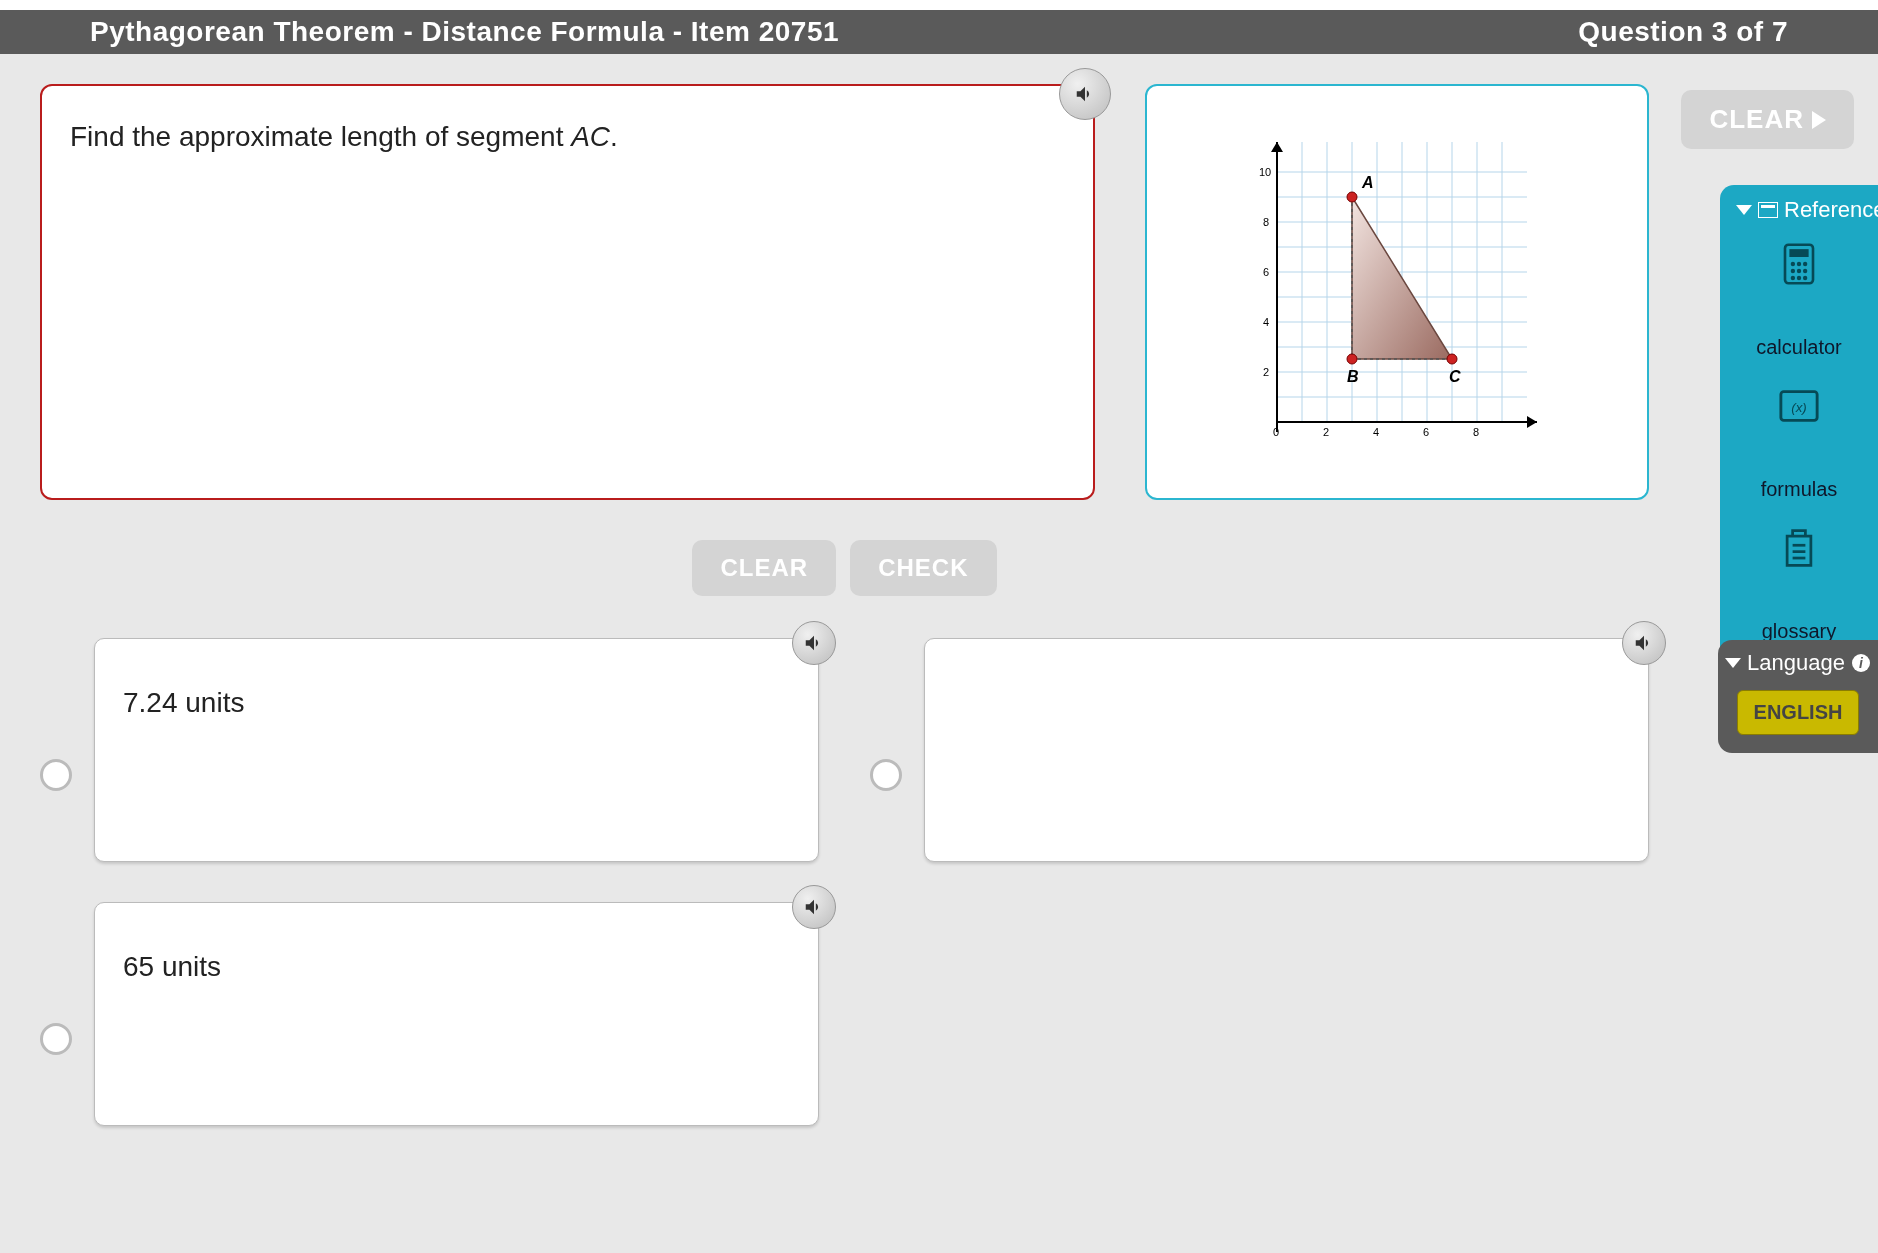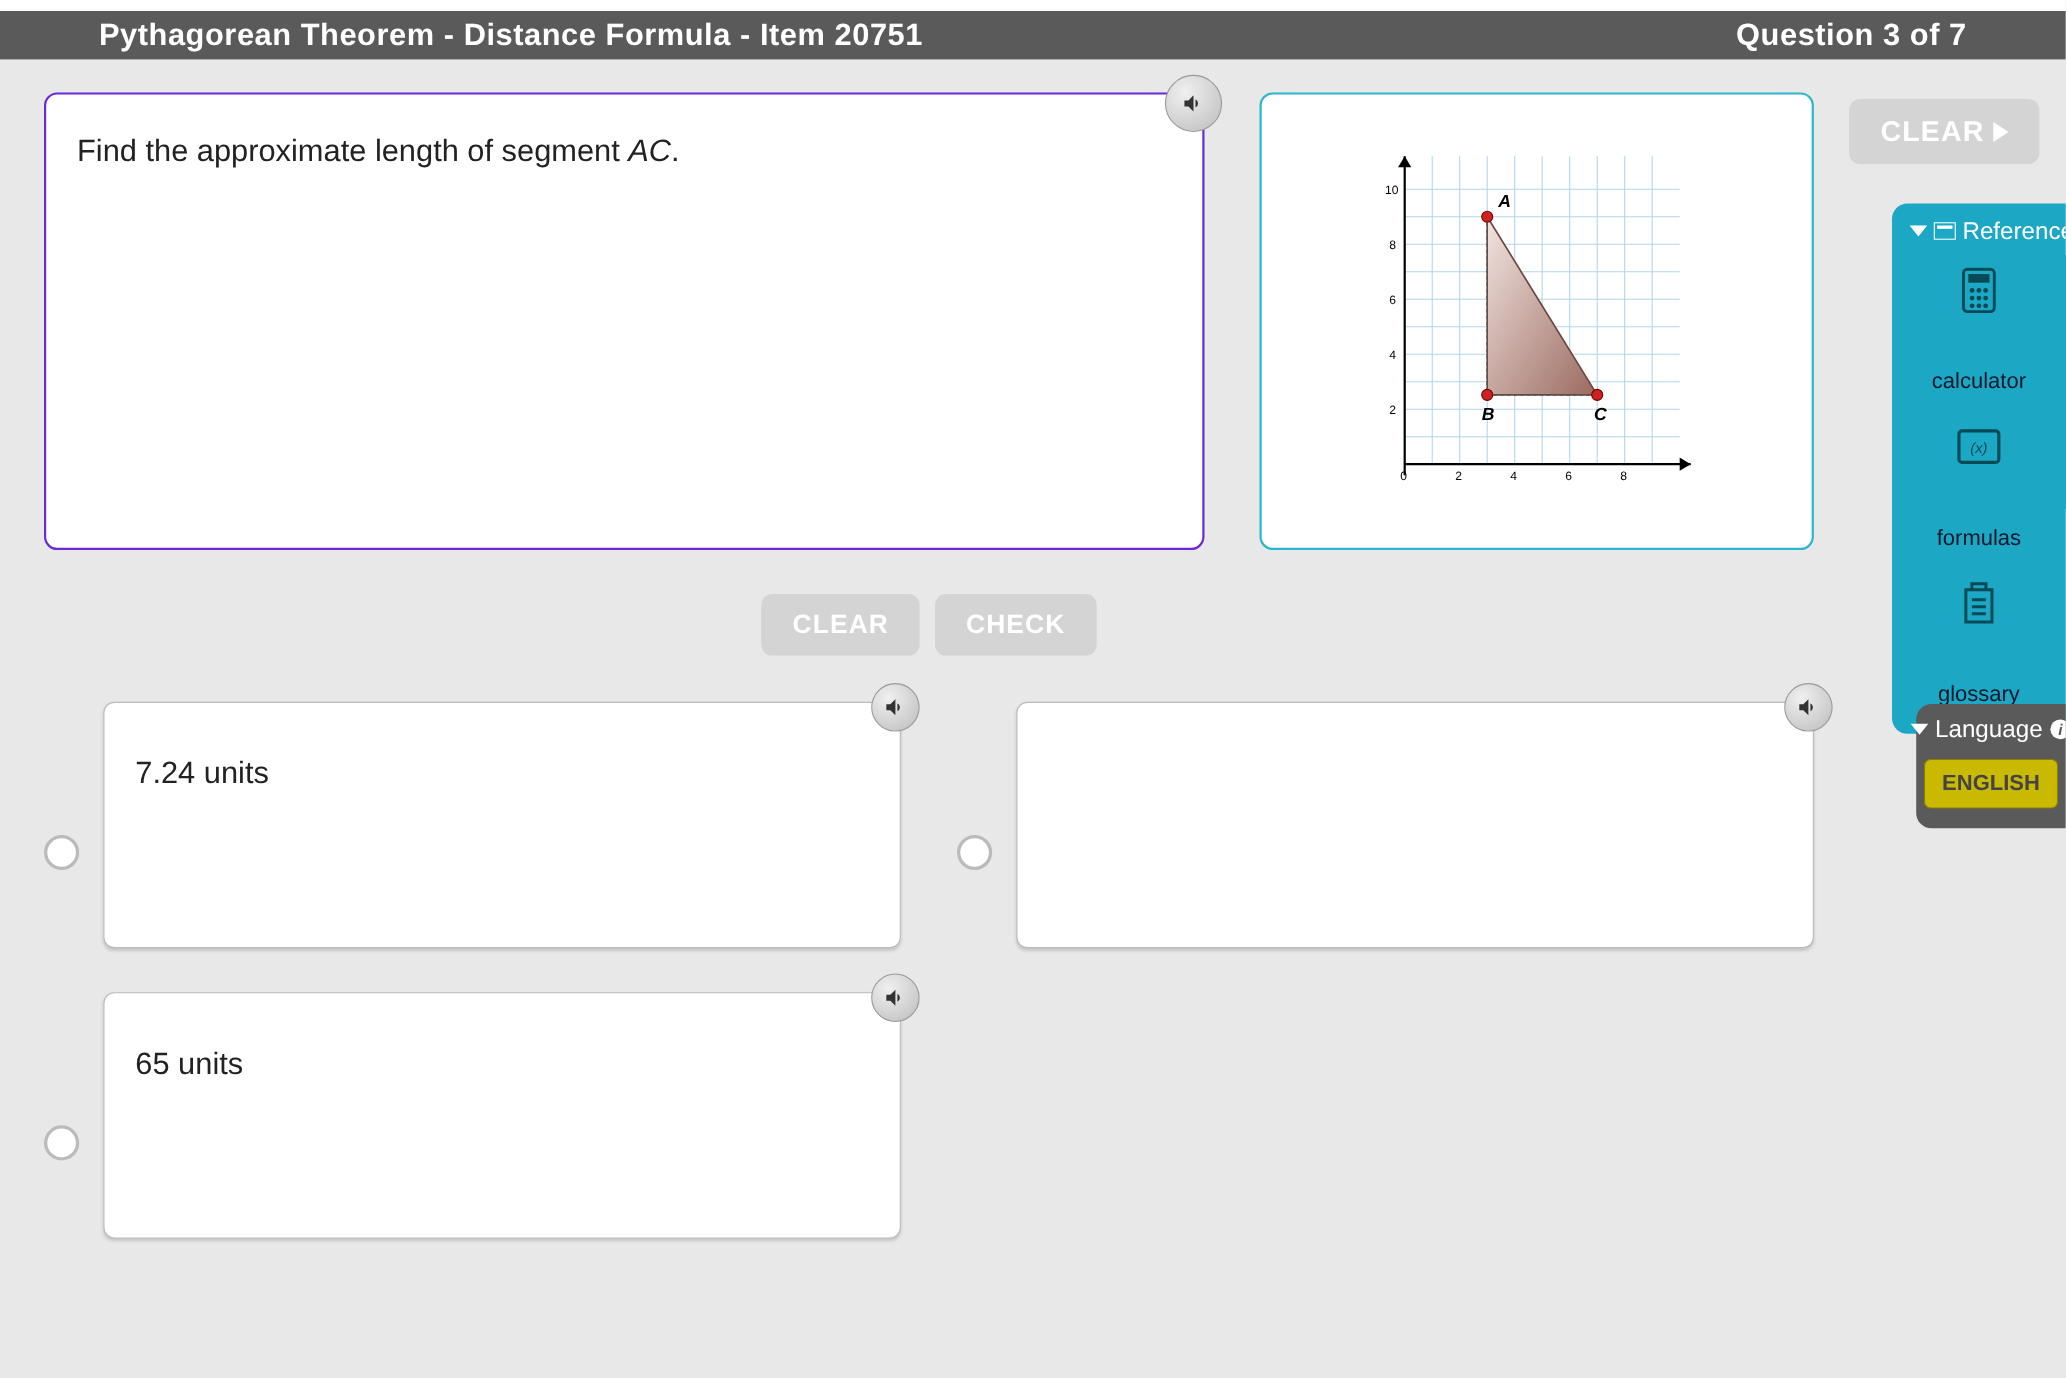--- a/index.html
+++ b/index.html
@@ -36,21 +36,21 @@
   width: 1720px;
 }
 .top-row {
   display: flex;
   gap: 50px;
   margin-bottom: 40px;
   position: relative;
 }
 .question-card {
   background: #fff;
-  border: 2px solid #6d28d9;
+  border: 2px solid #b91c1c;
   border-radius: 12px;
   width: 1055px;
   height: 416px;
   padding: 35px 28px;
   position: relative;
 }
 .question-text {
   font-size: 28px;
   color: #222;
 }
@@ -189,21 +189,21 @@
   gap: 43px;
 }
 .panel-item svg { width: 42px; height: 42px; margin-bottom: 8px; }
 .lang-panel {
   position: absolute;
   top: 640px;
   right: 0;
   background: #5a5a5a;
   border-top-left-radius: 14px;
   border-bottom-left-radius: 14px;
-  width: 136px;
+  width: 160px;
   padding: 10px 8px 18px 8px;
   color: #fff;
   display: flex;
   flex-direction: column;
   align-items: center;
 }
 .lang-head {
   display: flex;
   align-items: center;
   gap: 6px;

